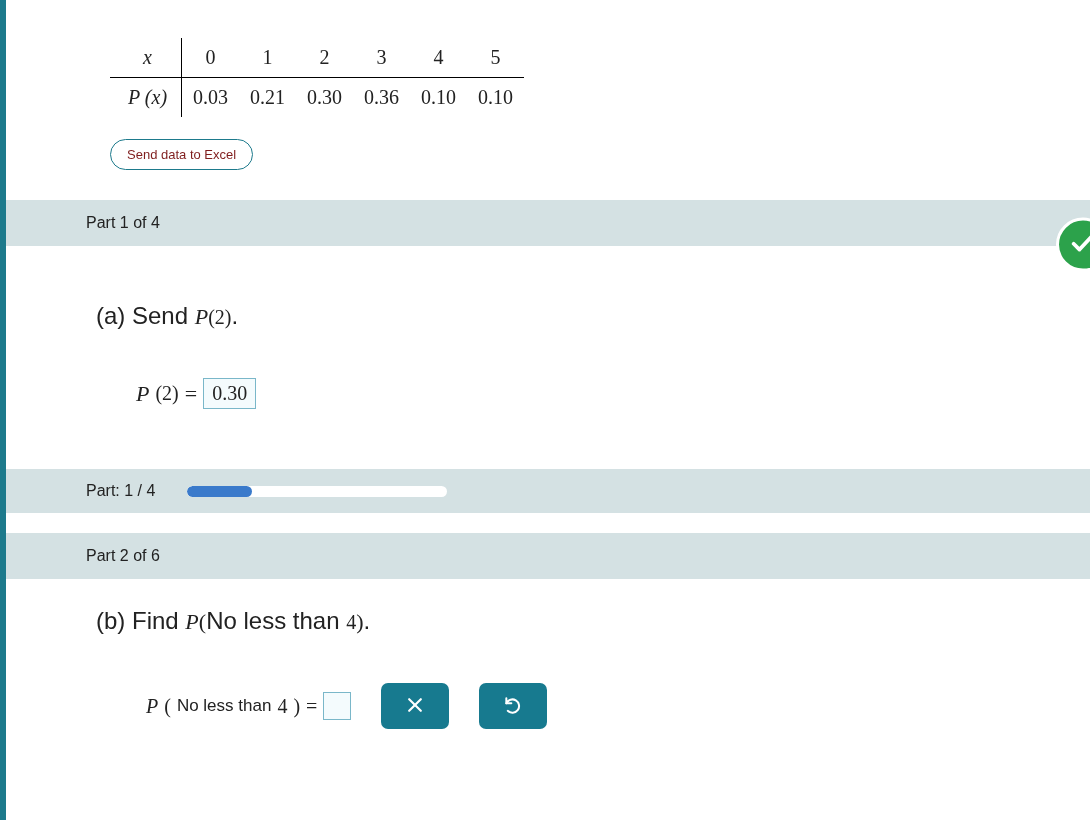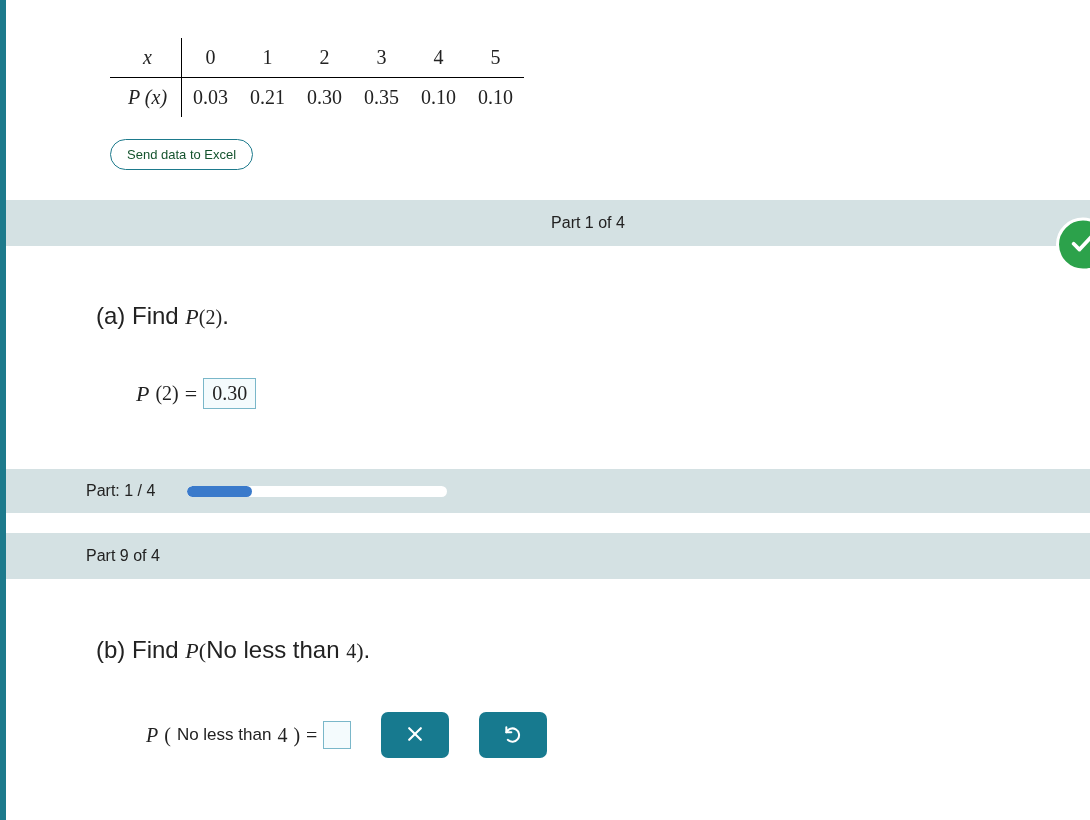--- a/index.html
+++ b/index.html
@@ -45,35 +45,34 @@
   }
   .prob-table .hdr-x { font-style: italic; }
   .excel-btn-wrap {
     padding: 22px 0 30px 104px;
   }
   .excel-btn {
     display: inline-block;
     padding: 7px 16px;
     border: 1px solid #1d7a8c;
     border-radius: 999px;
-    color: #14532d;
+    color: #7f1d1d;
     background: #fff;
     font-size: 13px;
     cursor: pointer;
   }
   .part-header {
     background: #d4e1e3;
     padding: 14px 0 14px 80px;
     color: #222;
     font-size: 16px;
     position: relative;
   }
   .part-header.with-check {
     overflow: visible;
-    text-align: center;
   }
   .check-badge {
     position: absolute;
     right: -20px;
     top: 50%;
     transform: translateY(-10%);
     width: 54px;
     height: 54px;
     border-radius: 50%;
     background: #2ca24b;
@@ -149,21 +148,20 @@
     background: #3a7acb;
     border-radius: 6px;
   }
   .partb-body {
     padding: 28px 0 0 90px;
   }
   .partb-body .prompt {
     font-family: Verdana, Geneva, sans-serif;
     font-size: 24px;
     margin-bottom: 48px;
-    margin-top: 29px;
   }
   .partb-body .prompt .pexpr {
     font-family: "Times New Roman", serif;
     font-style: italic;
     font-size: 22px;
   }
   .partb-body .prompt .innertxt {
     font-family: Verdana, Geneva, sans-serif;
     font-style: normal;
     font-size: 24px;
@@ -224,21 +222,21 @@
           <td>2</td>
           <td>3</td>
           <td>4</td>
           <td>5</td>
         </tr>
         <tr>
           <td class="px">P (x)</td>
           <td>0.03</td>
           <td>0.21</td>
           <td>0.30</td>
-          <td>0.35</td>
+          <td>0.36</td>
           <td>0.10</td>
           <td>0.10</td>
         </tr>
       </tbody>
         </table>
     </div>
 
     <div class="excel-btn-wrap">
       <span class="excel-btn">Send data to Excel</span>
     </div>
@@ -249,21 +247,21 @@
         <span>
           <svg viewBox="0 0 24 24" fill="none" stroke="#fff" stroke-width="3.2" stroke-linecap="round" stroke-linejoin="round">
               <polyline points="4 13 9 18 20 6"></polyline>
             </svg>
         </span>
       </div>
     </div>
 
     <div class="question-body">
       <div class="prompt">
-        <span>(a) Find </span><span class="pexpr">P</span><span class="paren">(2)</span><span>.</span>
+        <span>(a) Send </span><span class="pexpr">P</span><span class="paren">(2)</span><span>.</span>
       </div>
       <div class="answer-line">
         <span class="P">P</span>
           <span class="parentxt">(2)</span>
         <span>=</span>
         <span class="answer-box">0.30</span>
       </div>
     </div>
 
     <div class="gap"></div>
@@ -271,21 +269,21 @@
     <div class="progress-bar-header">
       <span>Part: 1 / 4</span>
       <div class="progress-track">
         <div class="progress-fill" id="progress-fill" style="width: 25%;"></div>
       </div>
     </div>
 
     <div class="gap"></div>
 
     <div class="part-header">
-      <span>Part 9 of 4</span>
+      <span>Part 2 of 6</span>
     </div>
 
     <div class="partb-body">
       <div class="prompt">
         <span>(b) Find </span><span class="pexpr">P</span><span class="pexpr" style="font-style:normal">(</span><span class="innertxt">No less than </span><span class="num">4</span><span class="pexpr" style="font-style:normal">)</span><span>.</span>
       </div>
 
       <div class="answer-row-b">
         <div class="eqline">
           <span class="P">P</span>

